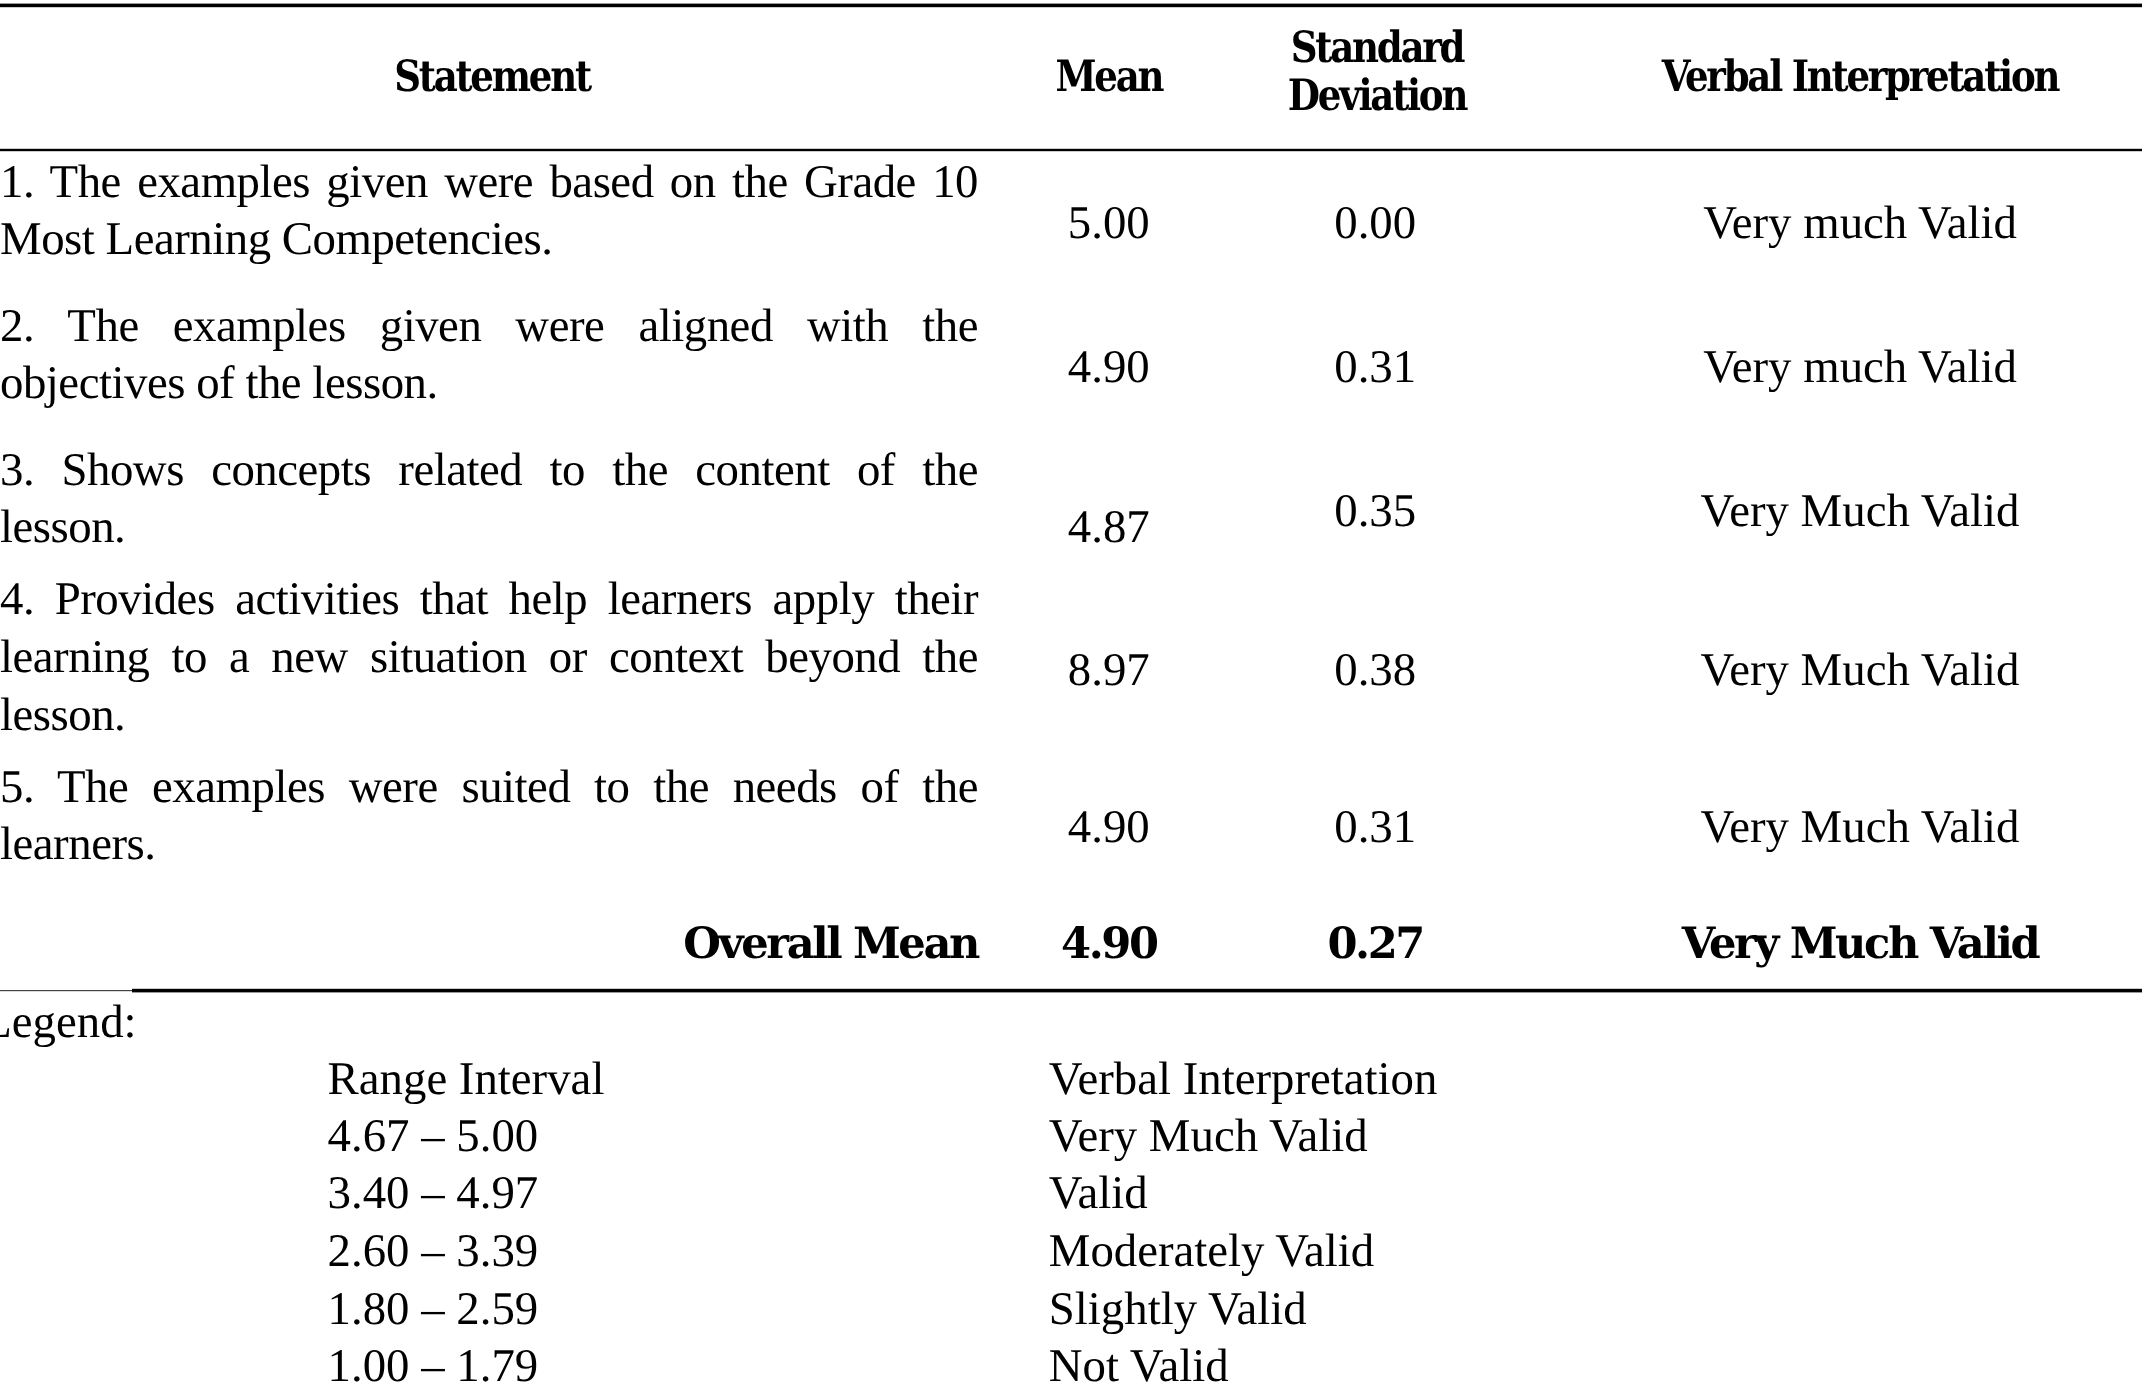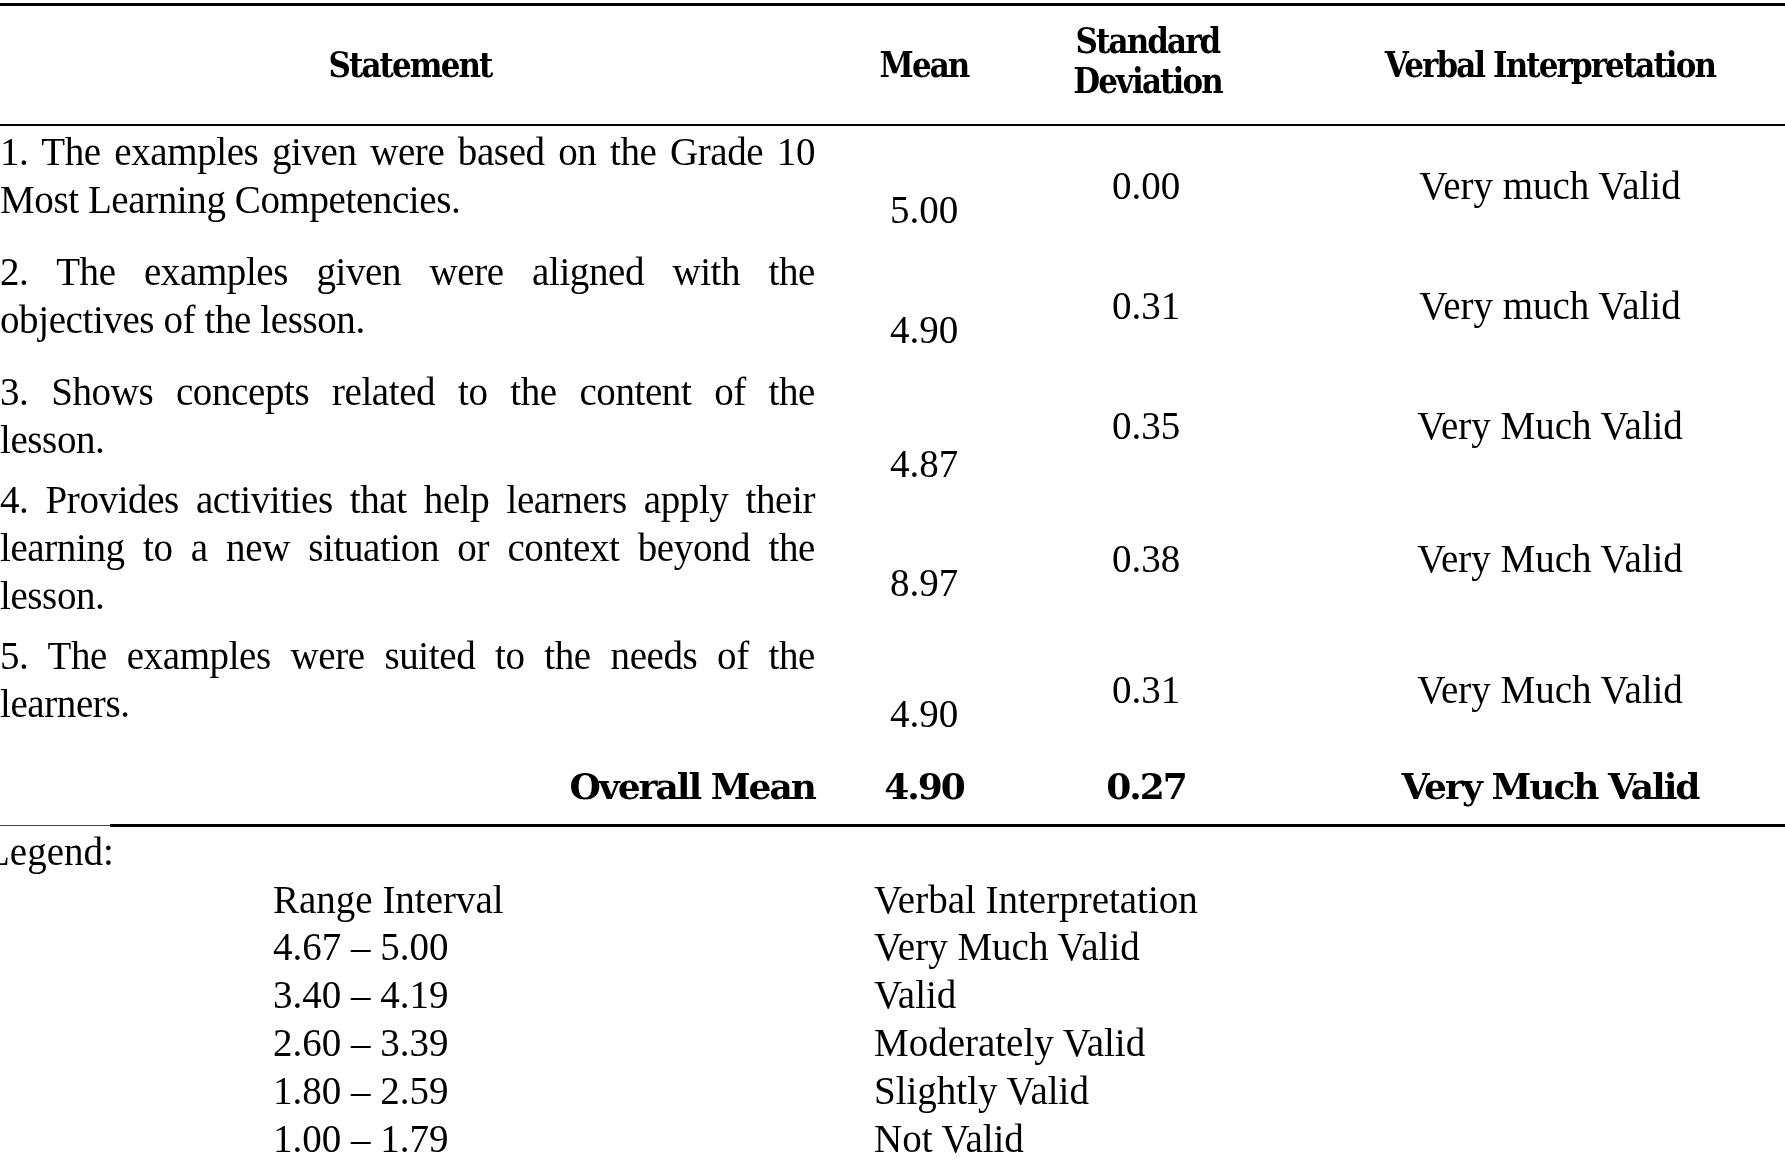--- a/index.html
+++ b/index.html
@@ -53,21 +53,21 @@
       text-align-last: left;
       letter-spacing: -0.4px;
     }
     .cell {
       position: absolute;
       font-size: 39px;
       line-height: 48px;
       text-align: center;
       white-space: nowrap;
     }
-    .cell.mean { left: 864px; width: 120px; margin-top: 24px; }
+    .cell.mean { left: 864px; width: 120px; }
     .cell.sd { left: 1086px; width: 120px; }
     .cell.verbal { left: 1330px; width: 440px; }
 
     .overall-label {
       position: absolute;
       left: 400px;
       width: 415px;
       text-align: right;
       font-family: "DejaVu Serif", "Liberation Serif", serif;
       font-weight: bold;
@@ -170,21 +170,21 @@
 
   <div class="legend-row" style="top:876px; left:0;">
     <span class="range">Range Interval</span>
     <span class="interp">Verbal Interpretation</span>
   </div>
   <div class="legend-row" style="top:923px; left:0;">
     <span class="range">4.67 – 5.00</span>
     <span class="interp">Very Much Valid</span>
   </div>
   <div class="legend-row" style="top:971px; left:0;">
-    <span class="range">3.40 – 4.19</span>
+    <span class="range">3.40 – 4.97</span>
     <span class="interp">Valid</span>
   </div>
   <div class="legend-row" style="top:1019px; left:0;">
     <span class="range">2.60 – 3.39</span>
     <span class="interp">Moderately Valid</span>
   </div>
   <div class="legend-row" style="top:1067px; left:0;">
     <span class="range">1.80 – 2.59</span>
     <span class="interp">Slightly Valid</span>
   </div>

